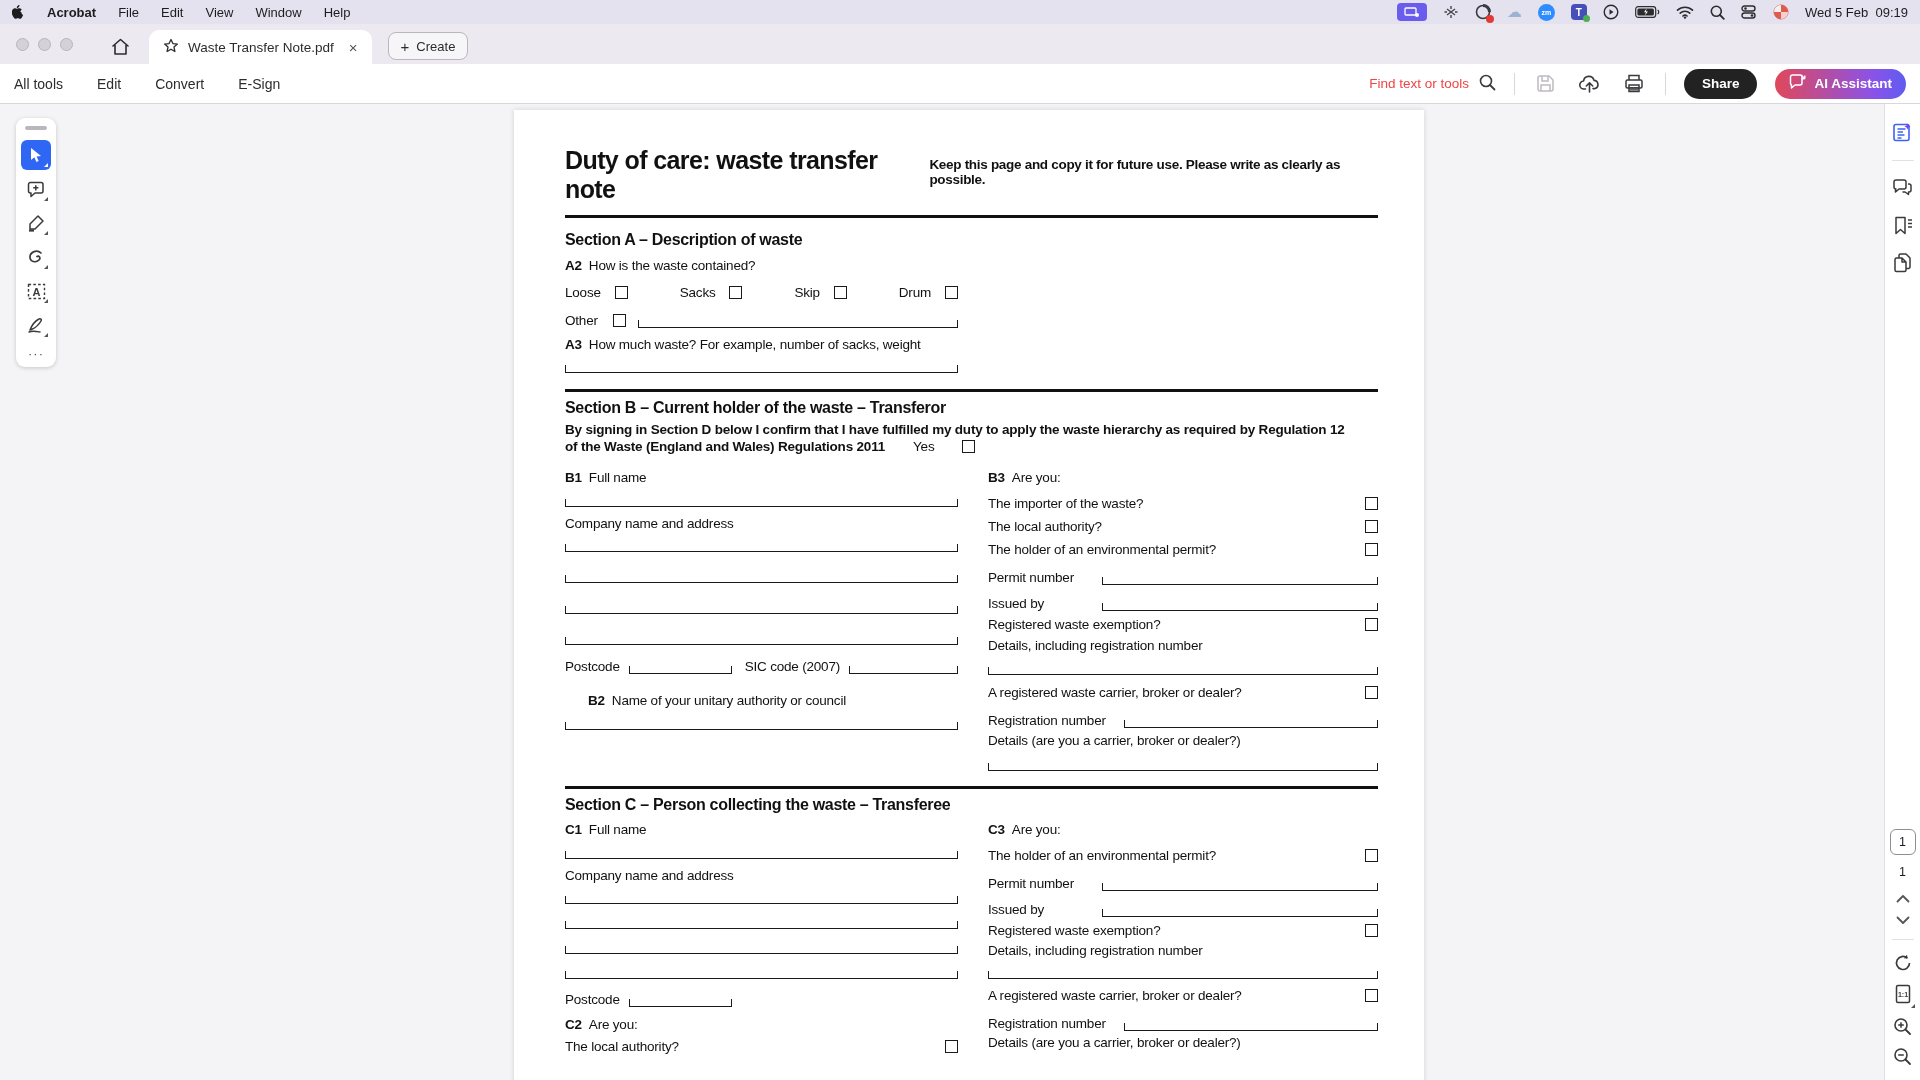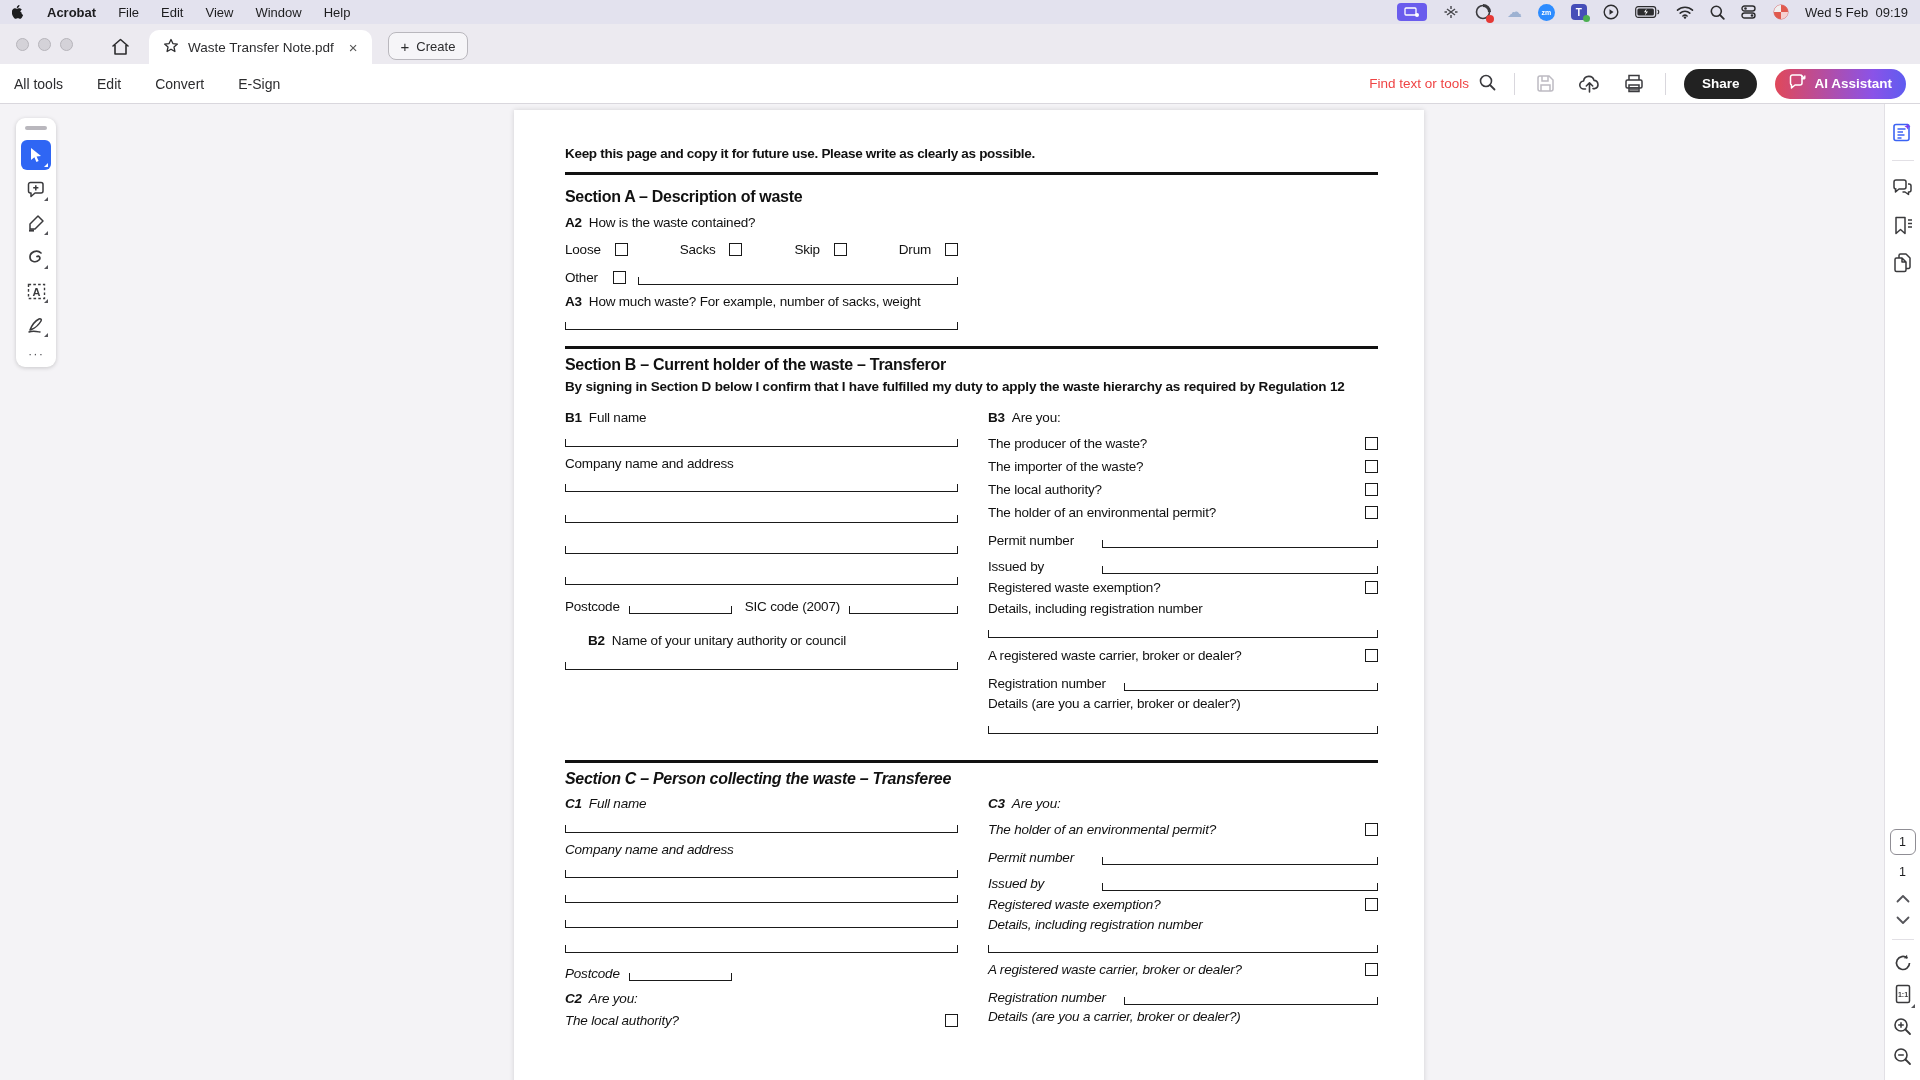--- a/index.html
+++ b/index.html
@@ -309,20 +309,21 @@
           <path d="M3 13 C5 8 8 4 12 2 C13.5 1.3 15 2.5 14 4 C12 7.5 8 11 4.5 12.5 Z" fill="none" stroke="#3a3a3c" stroke-width="1.5" stroke-linejoin="round"></path>
           <path d="M2 15 C6 13.5 10 14.5 13 15" fill="none" stroke="#3a3a3c" stroke-width="1.4" stroke-linecap="round"></path>
         </svg>
     </div>
     <div class="qt-more">···</div>
   </div>
 
   <div class="page">
 
     <div class="titlerow">
+      <span class="doctitle">Duty of care: waste transfer note</span>
       <span class="docsub">Keep this page and copy it for future use. Please write as clearly as possible.</span>
     </div>
     <div class="rule"></div>
 
     <div style="margin-top:13px;">
       <div class="sec-h">Section A – Description of waste</div>
       <div class="grid2" style="margin-top:9px;">
         <div>
           <div class="lbl"><span class="num">A2</span><span>How is the waste contained?</span></div>
           <div style="display:flex; justify-content:space-between; align-items:center; margin-top:9px; height:20px;">
@@ -351,20 +352,25 @@
           <div class="lbl" style="margin-top:9px;"><span class="num">A3</span><span>How much waste? For example, number of sacks, weight</span></div>
           <div class="wline" style="margin-top:13px;"></div>
         </div>
       </div>
     </div>
 
     <div style="margin-top:16px;">
       <div class="rule"></div>
       <div class="sec-h" style="margin-top:7px;">Section B – Current holder of the waste – Transferor</div>
       <div class="lbl bold" style="margin-top:4px; line-height:17px;">By signing in Section D below I confirm that I have fulfilled my duty to apply the waste hierarchy as required by Regulation 12</div>
+      <div style="display:flex; align-items:center; gap:28px; line-height:17px;">
+        <span class="lbl bold">of the Waste (England and Wales) Regulations 2011</span>
+        <span class="lbl">Yes</span>
+        <span class="cb"></span>
+      </div>
       <div class="grid2" style="margin-top:15px;">
         <div>
           <div class="lbl"><span class="num">B1</span><span>Full name</span></div>
           <div class="wline" style="margin-top:14px;"></div>
           <div class="lbl" style="margin-top:9px;">Company name and address</div>
           <div class="wline" style="margin-top:13px;"></div>
           <div class="wline" style="margin-top:23px;"></div>
           <div class="wline" style="margin-top:23px;"></div>
           <div class="wline" style="margin-top:23px;"></div>
           <div style="display:flex; align-items:flex-end; margin-top:9px; height:20px;">
@@ -372,24 +378,20 @@
             <span class="wline" style="width:103px; margin-left:9px;"></span>
             <span class="lbl" style="margin-left:13px;">SIC code (2007)</span>
             <span class="wline" style="flex:1; margin-left:9px;"></span>
           </div>
           <div class="lbl" style="margin-top:19px;padding-left:23px;"><span class="num">B2</span><span>Name of your unitary authority or council</span></div>
           <div class="wline" style="margin-top:14px;"></div>
         </div>
         <div>
           <div class="lbl" style="margin-bottom:7px;"><span class="num">B3</span><span>Are you:</span></div>
           <div class="qrow">
-              <span class="lbl">The producer of the waste?</span>
-              <span class="cb"></span>
-            </div>
-          <div class="qrow">
               <span class="lbl">The importer of the waste?</span>
               <span class="cb"></span>
             </div>
           <div class="qrow">
               <span class="lbl">The local authority?</span>
               <span class="cb"></span>
             </div>
           <div class="qrow">
               <span class="lbl">The holder of an environmental permit?</span>
               <span class="cb"></span>
@@ -415,21 +417,21 @@
           <div class="inlrow">
               <span class="lbl" style="width:126px;">Registration number</span>
               <span class="wline"></span>
             </div>
           <div class="lbl" style="margin-top:5px;">Details (are you a carrier, broker or dealer?)</div>
           <div class="wline" style="margin-top:15px;"></div>
         </div>
       </div>
     </div>
 
-    <div style="margin-top:26px;font-style:italic;">
+    <div style="margin-top:15px;">
       <div class="rule"></div>
       <div class="sec-h" style="margin-top:7px;">Section C – Person collecting the waste – Transferee</div>
       <div class="grid2" style="margin-top:8px;">
         <div>
           <div class="lbl"><span class="num">C1</span><span>Full name</span></div>
           <div class="wline" style="margin-top:14px;"></div>
           <div class="lbl" style="margin-top:9px;">Company name and address</div>
           <div class="wline" style="margin-top:13px;"></div>
           <div class="wline" style="margin-top:17px;"></div>
           <div class="wline" style="margin-top:17px;"></div>

